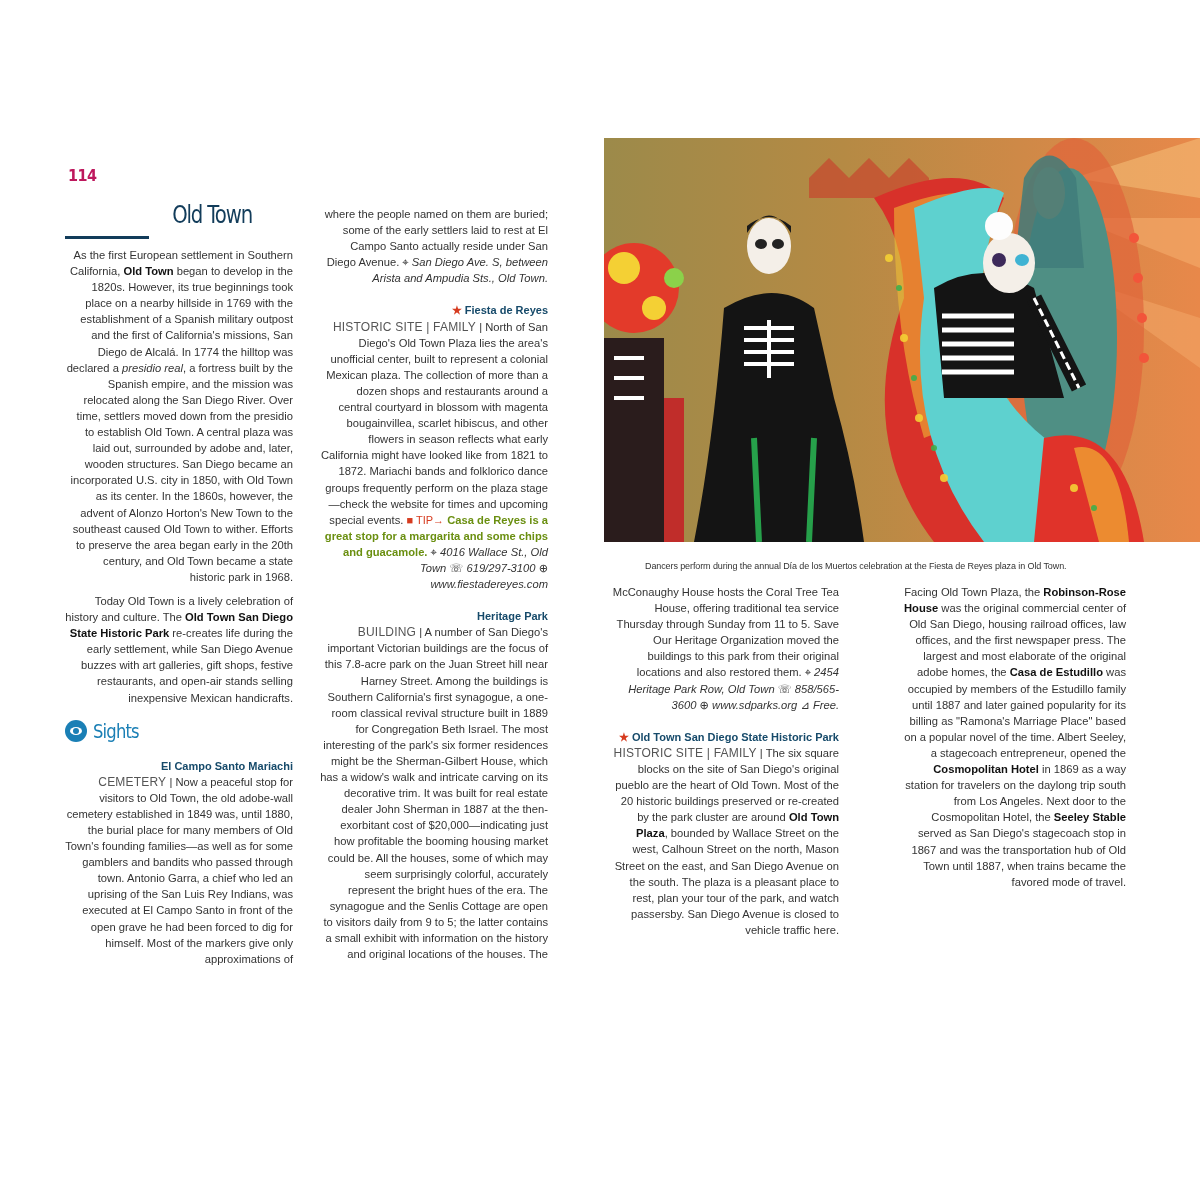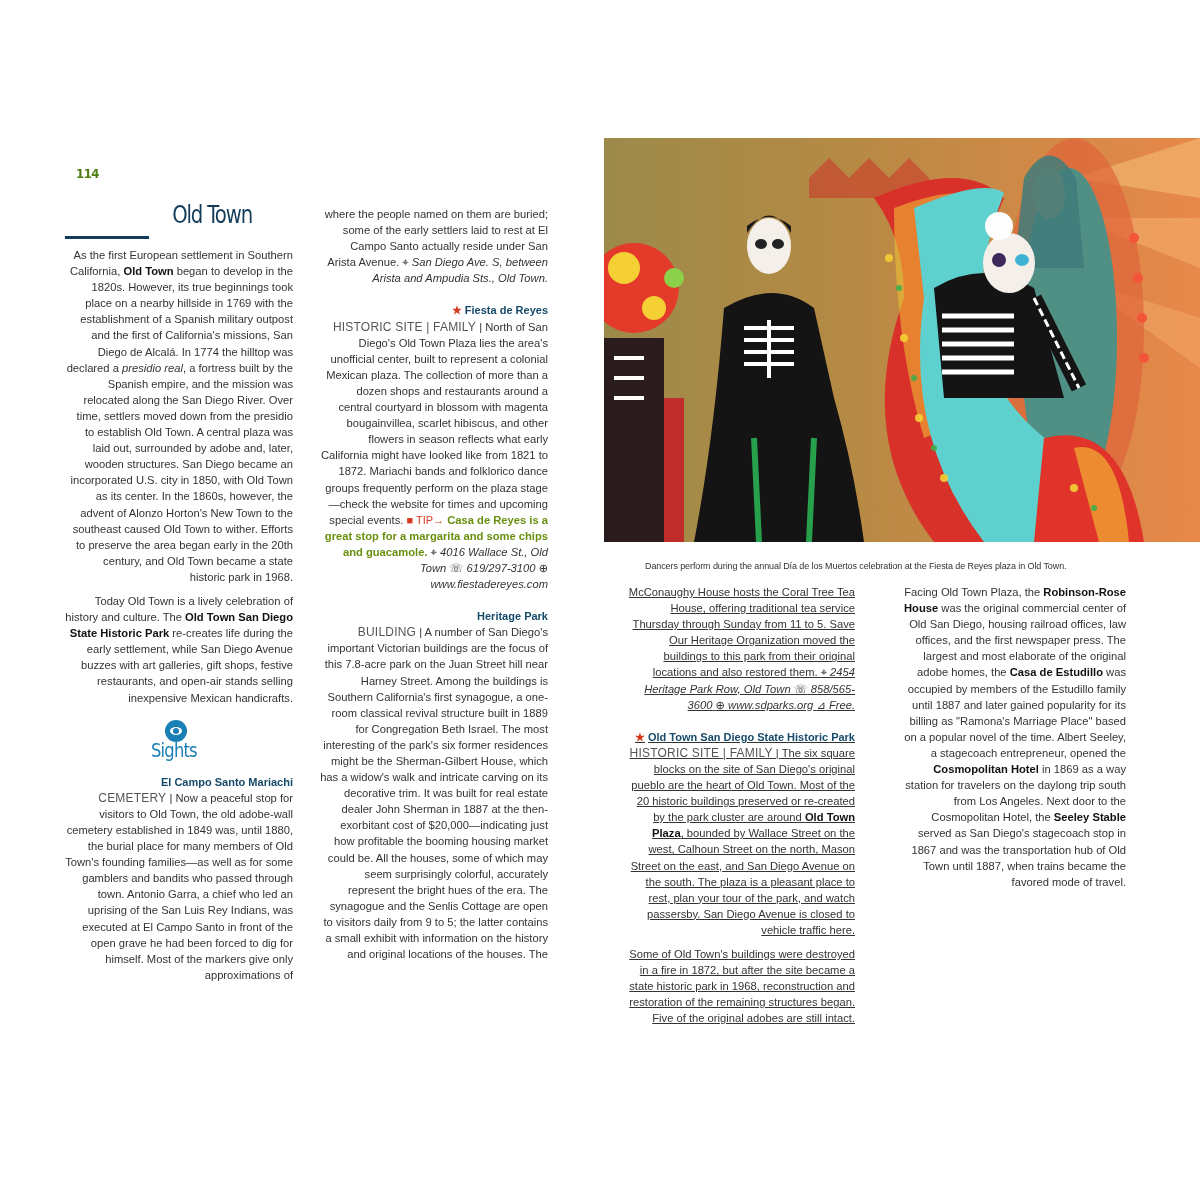--- a/index.html
+++ b/index.html
@@ -1,29 +1,29 @@
 <!DOCTYPE html>
 <html><head>
 <meta charset="utf-8">
 <style>
   html, body { margin:0; padding:0; background:#ffffff; }
   body { width:1200px; height:1200px; position:relative; overflow:hidden;
          font-family:"Liberation Sans", sans-serif; color:#222; }
-  .page-num { position:absolute; left:76px; top:166px; font-family:"DejaVu Sans Condensed","DejaVu Sans", sans-serif;
-              font-weight:bold; font-size:13px; color:#4d7c0f; letter-spacing:-0.5px; }
+  .page-num { position:absolute; left:68px; top:166px; font-family:"DejaVu Sans Condensed","DejaVu Sans", sans-serif;
+              font-weight:bold; font-size:16px; color:#be185d; letter-spacing:-0.5px; }
   .col { position:absolute; width:228px; font-size:11.2px; line-height:16.1px; color:#333;text-align:right; }
   .col p { margin:0 0 8px 0; }
   .col1 { left:65px; top:200px; }
   .col2 { left:320px; top:206px; }
-  .col3 { left:627px; top:584px;text-decoration:underline; }
+  .col3 { left:611px; top:584px; }
   .col4 { left:898px; top:584px; }
   .title { font-family:"DejaVu Sans", sans-serif; font-size:24px; color:#123c5a; letter-spacing:-1.4px;
            transform:scaleX(0.82); transform-origin:left; margin:0 0 6px 0; line-height:30px; }
   .title-rule { width:84px; height:3px; background:#123c5a; margin:0 0 8px 0; }
-  .sights { display:flex; align-items:center; margin:14px 0 4px 0;flex-direction:column; }
+  .sights { display:flex; align-items:center; margin:14px 0 4px 0; }
   .sights-icon { width:22px; height:22px; border-radius:50%; background:#1a7fb5; position:relative; margin-right:6px; }
   .sights-icon::after { content:""; position:absolute; left:5px; top:7px; width:12px; height:8px; border-radius:50%; background:#fff; }
   .sights-icon::before { content:""; position:absolute; left:8px; top:8px; width:6px; height:6px; border-radius:50%; background:#1a7fb5; z-index:2; }
   .sights-label { font-family:"DejaVu Sans", sans-serif; font-size:20px; color:#1a7fb5; letter-spacing:-1px;
                   transform:scaleX(0.82); transform-origin:left; display:inline-block; }
   .entry-name { font-weight:bold; color:#164a6a; font-size:11px; margin-top:16px; }
   .star { color:#d63b1f; font-size:11px; margin-right:3px; }
   .cat { font-size:12px; letter-spacing:0.2px; text-transform:uppercase; color:#555; }
   b { color:#111; }
   i { font-style:italic; }
@@ -53,21 +53,21 @@
   </div>
 
   <div class="entry-name">El Campo Santo Mariachi</div>
   <p>
     <span class="cat">CEMETERY</span> | <span>Now a peaceful stop for visitors to Old Town, the old adobe-wall cemetery established in 1849 was, until 1880, the burial place for many members of Old Town's founding families—as well as for some gamblers and bandits who passed through town. Antonio Garra, a chief who led an uprising of the San Luis Rey Indians, was executed at El Campo Santo in front of the open grave he had been forced to dig for himself. Most of the markers give only approximations of</span>
   </p>
 </div>
 
 <div class="col col2">
   <p>
-    <span>where the people named on them are buried; some of the early settlers laid to rest at El Campo Santo actually reside under San Arista Avenue. </span><span>⌖</span> <i>San Diego Ave. S, between Arista and Ampudia Sts., Old Town.</i>
+    <span>where the people named on them are buried; some of the early settlers laid to rest at El Campo Santo actually reside under San Diego Avenue. </span><span>⌖</span> <i>San Diego Ave. S, between Arista and Ampudia Sts., Old Town.</i>
   </p>
 
   <div class="entry-name">
     <span class="star">★</span><span>Fiesta de Reyes</span>
   </div>
   <p>
     <span class="cat">HISTORIC SITE | FAMILY</span> | <span>North of San Diego's Old Town Plaza lies the area's unofficial center, built to represent a colonial Mexican plaza. The collection of more than a dozen shops and restaurants around a central courtyard in blossom with magenta bougainvillea, scarlet hibiscus, and other flowers in season reflects what early California might have looked like from 1821 to 1872. Mariachi bands and folklorico dance groups frequently perform on the plaza stage—check the website for times and upcoming special events. </span><span class="tip-marker">■ <span>TIP→</span></span> <span class="tip">Casa de Reyes is a great stop for a margarita and some chips and guacamole.</span>
     <span>⌖</span> <i>4016 Wallace St., Old Town</i>
     <span>☏</span> <i>619/297-3100</i>
     <span>⊕</span> <i>www.fiestadereyes.com</i>
@@ -187,20 +187,19 @@
     <span>⊕</span> <i>www.sdparks.org</i>
     <span>⊿</span> <i>Free.</i>
   </p>
 
   <div class="entry-name">
     <span class="star">★</span><span>Old Town San Diego State Historic Park</span>
   </div>
   <p>
     <span class="cat">HISTORIC SITE | FAMILY</span> | <span>The six square blocks on the site of San Diego's original pueblo are the heart of Old Town. Most of the 20 historic buildings preserved or re-created by the park cluster are around </span><b>Old Town Plaza</b><span>, bounded by Wallace Street on the west, Calhoun Street on the north, Mason Street on the east, and San Diego Avenue on the south. The plaza is a pleasant place to rest, plan your tour of the park, and watch passersby. San Diego Avenue is closed to vehicle traffic here.</span>
   </p>
-  <p>Some of Old Town's buildings were destroyed in a fire in 1872, but after the site became a state historic park in 1968, reconstruction and restoration of the remaining structures began. Five of the original adobes are still intact.</p>
 </div>
 
 <div class="col col4">
   <p>
     <span>Facing Old Town Plaza, the </span><b>Robinson-Rose House</b><span> was the original commercial center of Old San Diego, housing railroad offices, law offices, and the first newspaper press. The largest and most elaborate of the original adobe homes, the </span><b>Casa de Estudillo</b><span> was occupied by members of the Estudillo family until 1887 and later gained popularity for its billing as "Ramona's Marriage Place" based on a popular novel of the time. Albert Seeley, a stagecoach entrepreneur, opened the </span><b>Cosmopolitan Hotel</b><span> in 1869 as a way station for travelers on the daylong trip south from Los Angeles. Next door to the Cosmopolitan Hotel, the </span><b>Seeley Stable</b><span> served as San Diego's stagecoach stop in 1867 and was the transportation hub of Old Town until 1887, when trains became the favored mode of travel.</span>
   </p>
 </div>
 
 </body></html>

